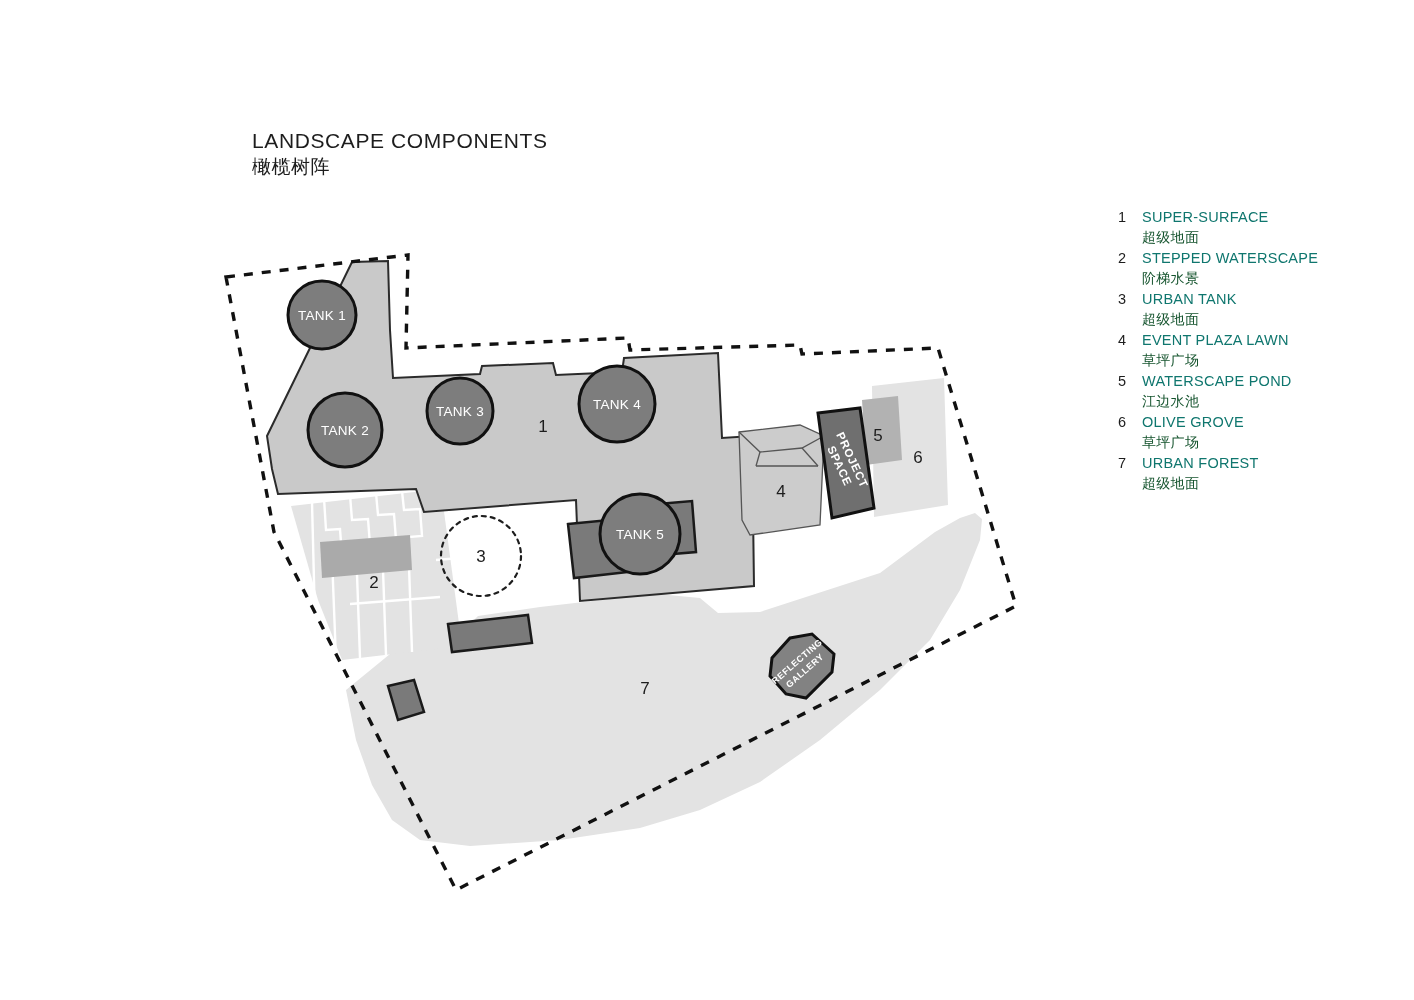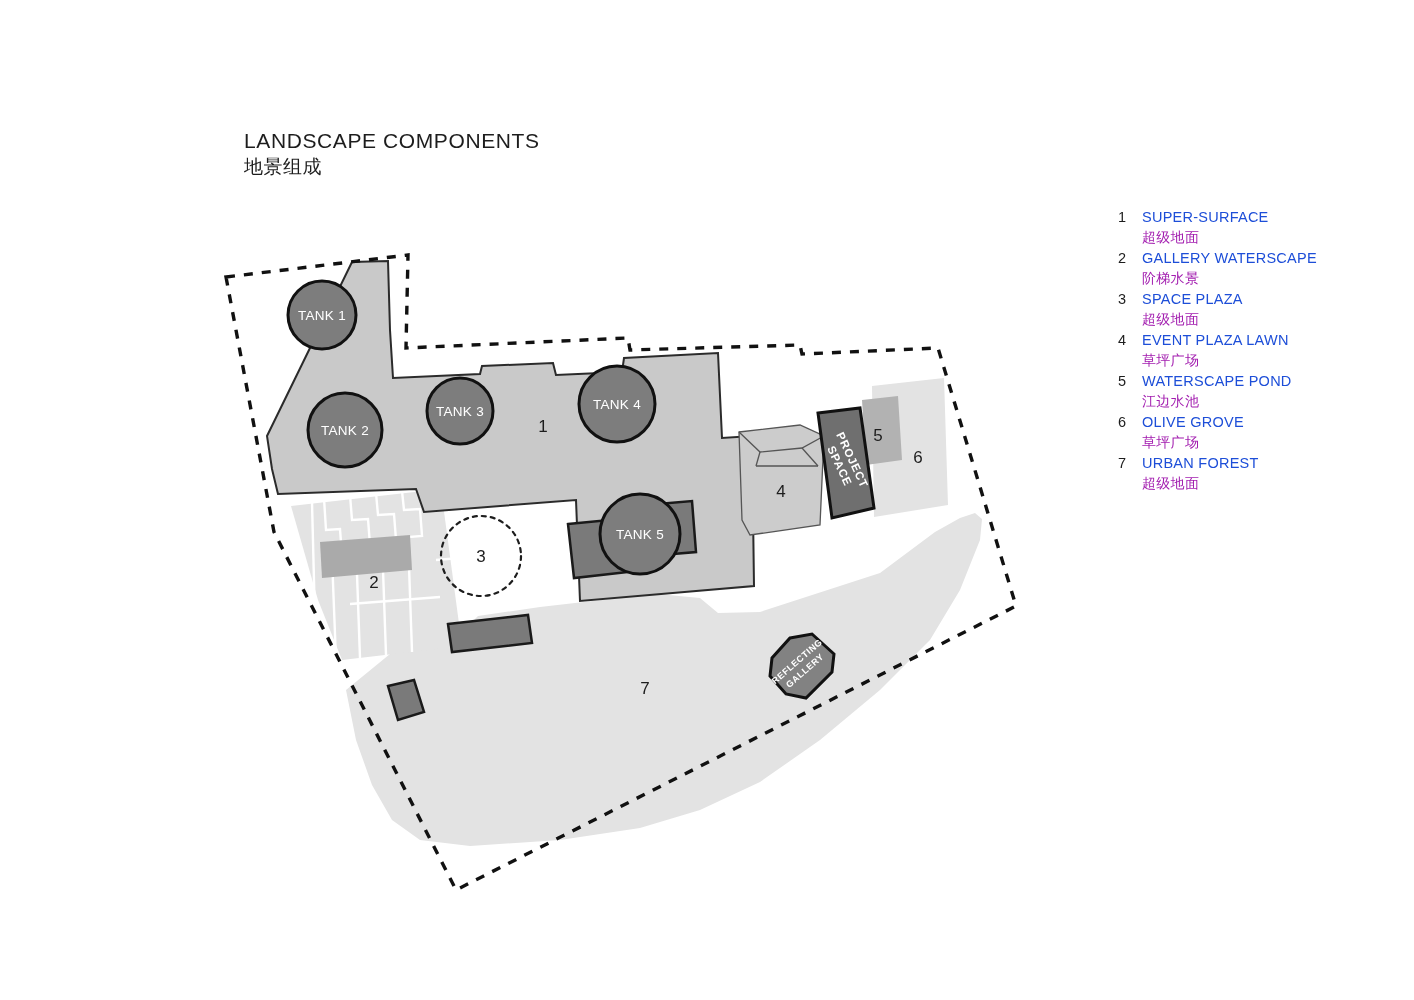--- a/index.html
+++ b/index.html
@@ -12,21 +12,21 @@
     height: 1000px;
     font-family: "Liberation Sans", sans-serif;
     color: #1a1a1a;
     position: relative;
     overflow: hidden;
   }
 
   
   #title-block {
     position: absolute;
-    left: 244px;
+    left: 252px;
     top: 128px;
   }
   #title-block .title-en {
     font-size: 21px;
     letter-spacing: 0.6px;
     color: #1d1d1d;
     line-height: 26px;
     white-space: nowrap;
   }
   #title-block .title-cn {
@@ -56,28 +56,28 @@
     line-height: 19.5px;
     color: #1d1d1d;
   }
   .legend-text {
     flex: 1 1 auto;
   }
   .legend-en {
     font-size: 14.5px;
     line-height: 19.5px;
     letter-spacing: 0.25px;
-    color: #1d4ed8;
+    color: #0f766e;
     white-space: nowrap;
   }
   .legend-cn {
     font-size: 14px;
     line-height: 19.5px;
     letter-spacing: 0.3px;
-    color: #a21caf;
+    color: #14532d;
     white-space: nowrap;
   }
 
   
   #plan-svg {
     position: absolute;
     left: 0;
     top: 0;
     width: 1414px;
     height: 1000px;
@@ -192,42 +192,42 @@
 
   <g transform="translate(801,666) rotate(-41)">
     <text class="rg-label" x="0" y="-3" text-anchor="middle">REFLECTING</text>
     <text class="rg-label" x="0" y="9" text-anchor="middle">GALLERY</text>
   </g>
 
 </svg>
 
 <div id="title-block">
   <div class="title-en">LANDSCAPE COMPONENTS</div>
-  <div class="title-cn">地景组成</div>
+  <div class="title-cn">橄榄树阵</div>
 </div>
 
 <div id="legend">
   <div class="legend-item">
     <div class="legend-num">1</div>
     <div class="legend-text">
       <div class="legend-en">SUPER-SURFACE</div>
       <div class="legend-cn">超级地面</div>
     </div>
   </div>
   <div class="legend-item">
     <div class="legend-num">2</div>
     <div class="legend-text">
-      <div class="legend-en">GALLERY WATERSCAPE</div>
+      <div class="legend-en">STEPPED WATERSCAPE</div>
       <div class="legend-cn">阶梯水景</div>
     </div>
   </div>
   <div class="legend-item">
     <div class="legend-num">3</div>
     <div class="legend-text">
-      <div class="legend-en">SPACE PLAZA</div>
+      <div class="legend-en">URBAN TANK</div>
       <div class="legend-cn">超级地面</div>
     </div>
   </div>
   <div class="legend-item">
     <div class="legend-num">4</div>
     <div class="legend-text">
       <div class="legend-en">EVENT PLAZA LAWN</div>
       <div class="legend-cn">草坪广场</div>
     </div>
   </div>

